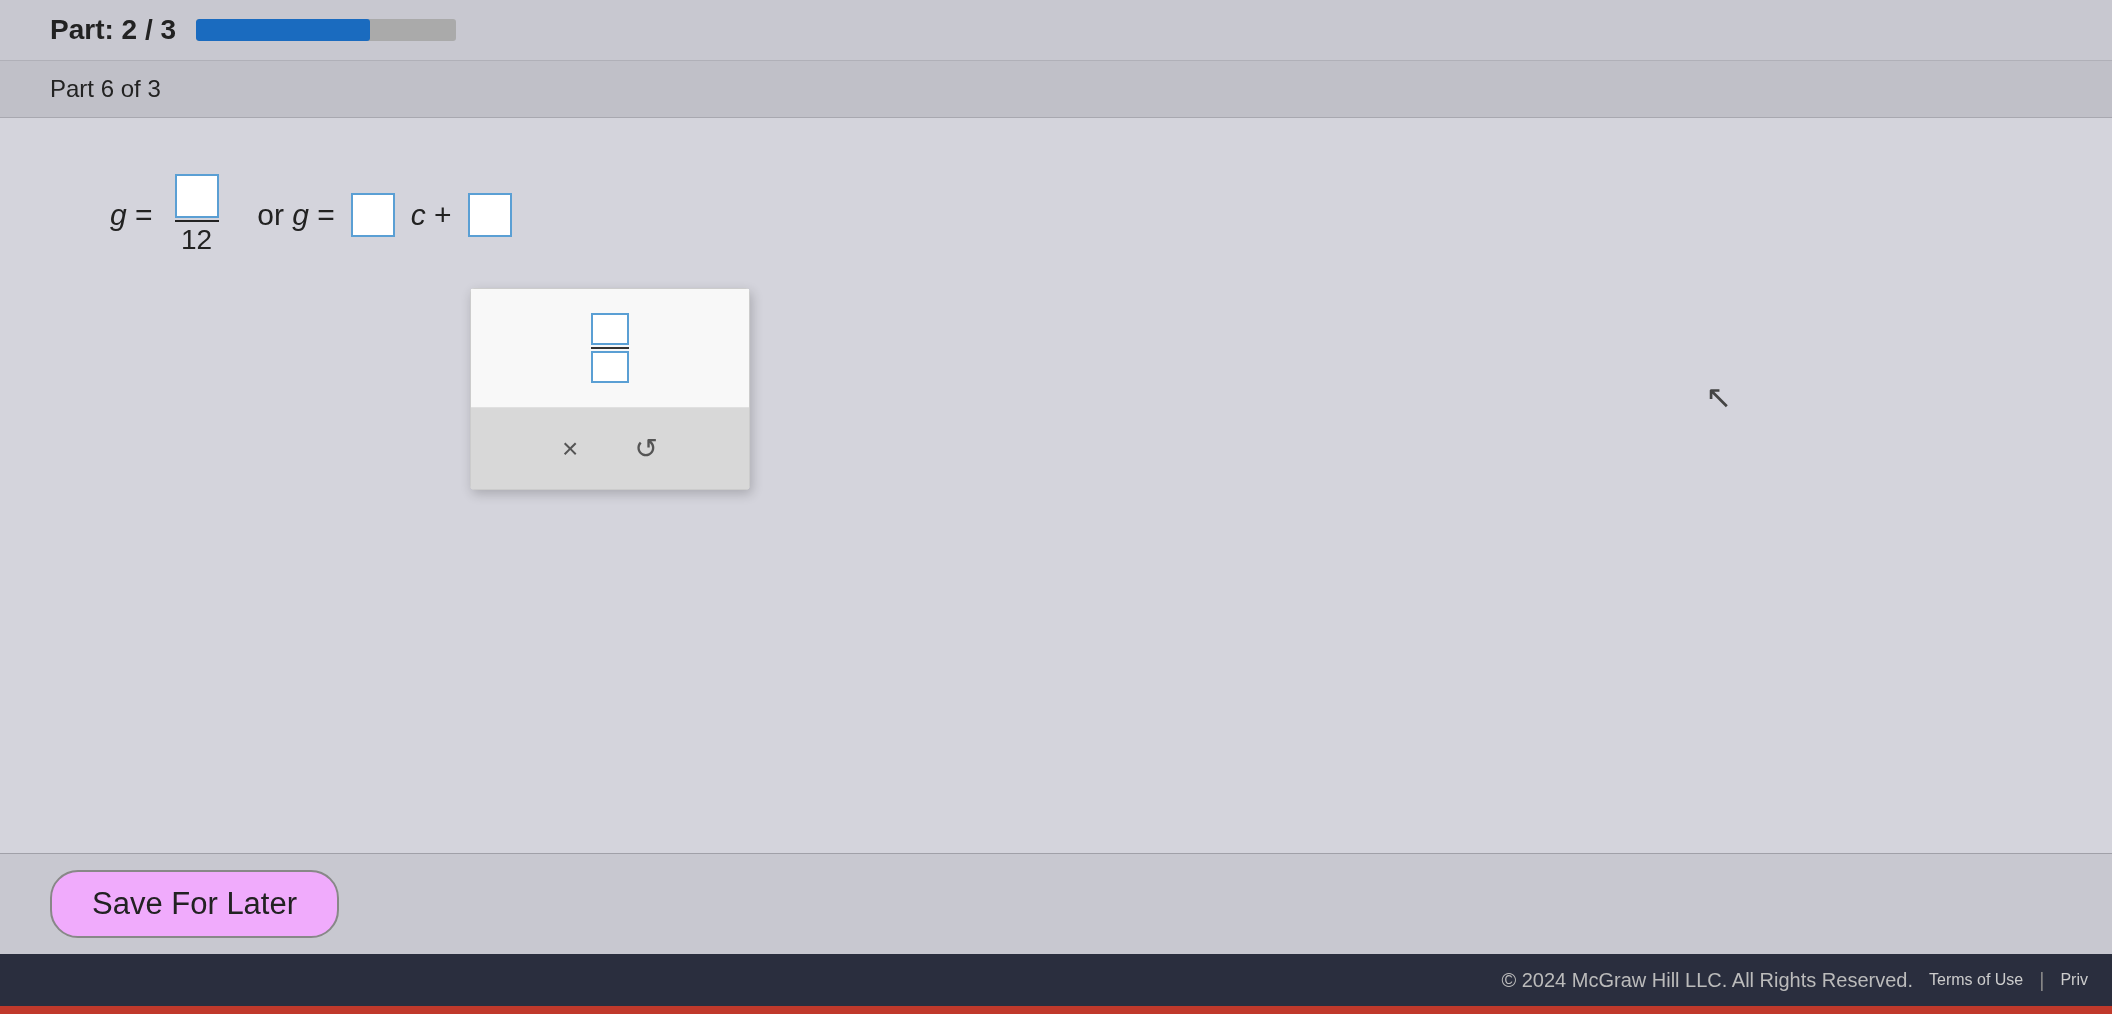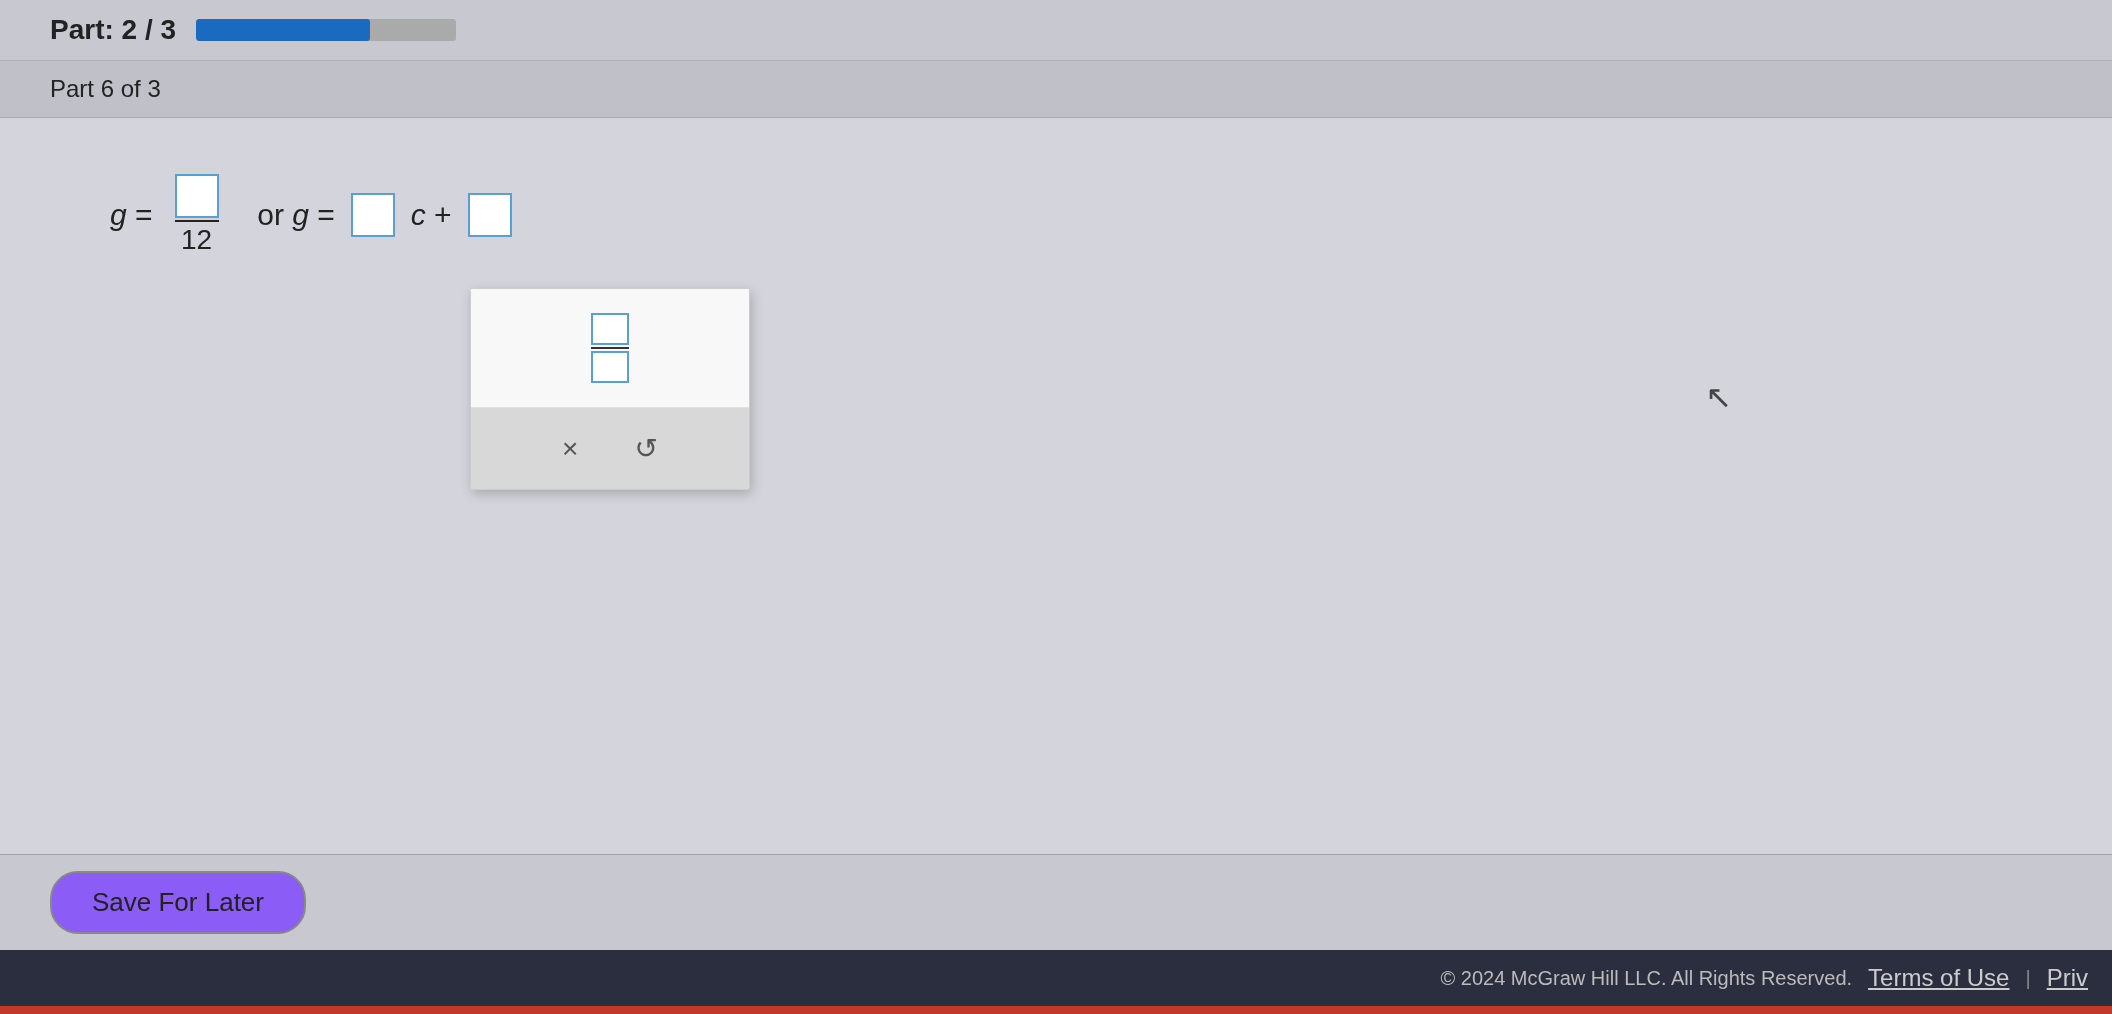--- a/index.html
+++ b/index.html
@@ -212,26 +212,26 @@
       color: white;
       border: none;
       border-radius: 28px;
       padding: 14px 40px;
       font-size: 26px;
       font-weight: bold;
       cursor: pointer;
     }
 
     .save-button {
-      background: #8b5cf6;
+      background: #f0abfc;
       color: #222;
       border: 2px solid #888;
       border-radius: 28px;
       padding: 14px 40px;
-      font-size: 26px;
+      font-size: 31px;
       cursor: pointer;
     }
 
     
     .footer {
       background: #2a2e3e;
       padding: 14px 24px;
       display: flex;
       justify-content: flex-end;
       align-items: center;
@@ -239,22 +239,21 @@
       min-height: 52px;
     }
 
     .footer-text {
       color: #bbb;
       font-size: 20px;
     }
 
     .footer-link {
       color: #ccc;
-      font-size: 24px;
-      text-decoration: underline;
+      font-size: 16px;
       cursor: pointer;
     }
 
     .footer-sep {
       color: #888;
       font-size: 20px;
     }
 
     
     .cursor-arrow {

